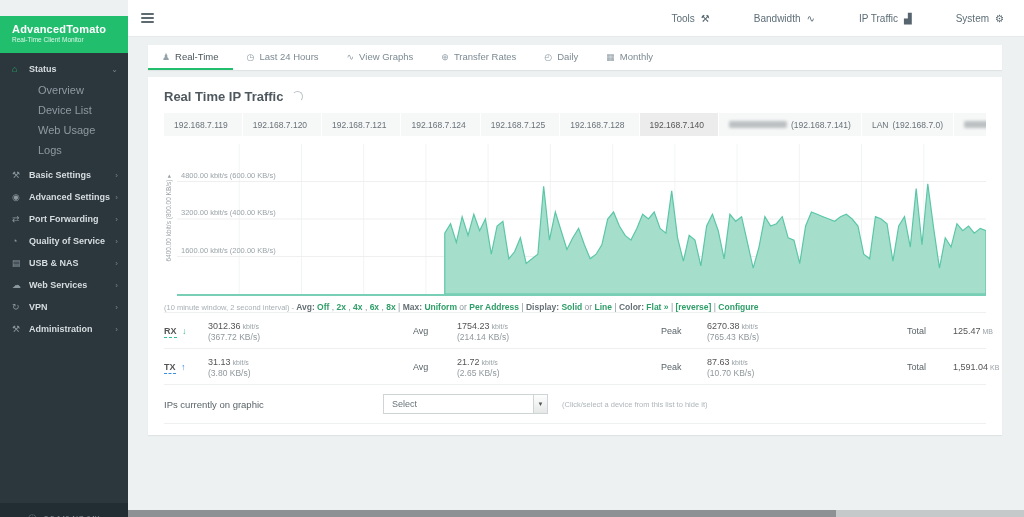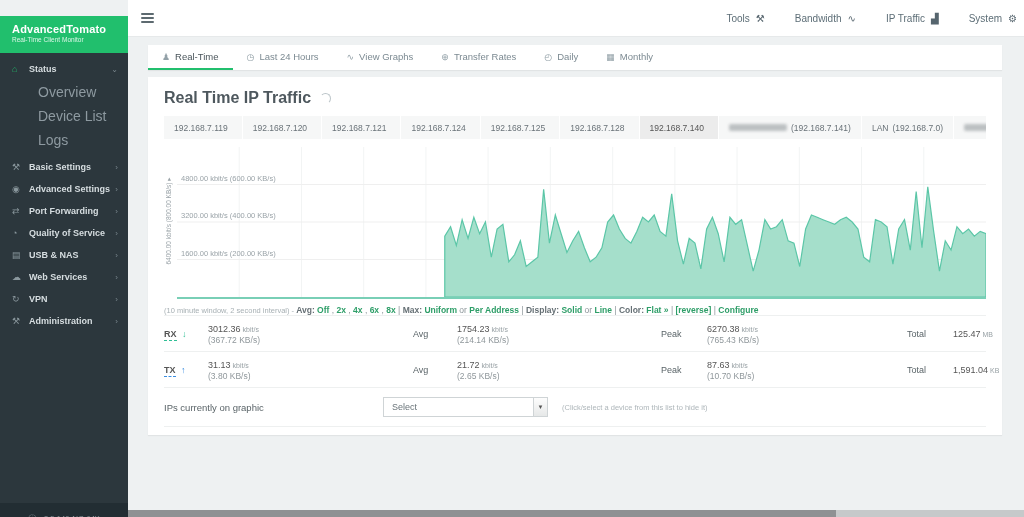--- a/index.html
+++ b/index.html
@@ -11,47 +11,47 @@
   .logo{height:37px;background:#21bf6d;color:#fff;padding:7px 0 0 12px;box-sizing:border-box}
   .logo-title{font-size:11px;font-weight:bold;letter-spacing:.2px}
   .logo-sub{font-size:6.5px;color:#d9f6e6;margin-top:1px}
   .nav{padding-top:5px}
   .nav-item{display:flex;align-items:center;padding:6px 10px 6px 12px;cursor:pointer}
   .nav-item .glyph{width:17px;color:#8a979d;font-size:9px;flex:none}
   .nav-item.active .glyph{color:#21bf6d}
   .nav-item .lbl{flex:1;font-size:9px;font-weight:bold;color:#d6dde0}
   .chev{color:#78858c;font-size:8px}
   .sub{padding:0 0 4px 0}
-  .sub-item{padding:4px 10px 4px 38px;font-size:14px;color:#8e9aa1;cursor:pointer}
+  .sub-item{padding:4px 10px 4px 38px;font-size:11px;color:#8e9aa1;cursor:pointer}
   .sidebar-footer{position:absolute;bottom:0;left:0;width:128px;height:30px;background:#222d33;
                   color:#8b969b;font-size:7.5px;display:flex;align-items:center;justify-content:center;gap:4px}
   .info-glyph{font-size:8px;color:#7d888e}
 
   
   .topbar{position:absolute;left:128px;top:0;width:896px;height:37px;background:#fff;
           border-bottom:1px solid #e6e9ea;display:flex;align-items:center;box-sizing:border-box;z-index:2}
   .hamburger{margin-left:13px;width:13px;display:flex;flex-direction:column;gap:2px;cursor:pointer}
   .hamburger span{display:block;height:2px;background:#5d6a70;border-radius:1px}
-  .topbar-menu{margin-left:auto;display:flex;align-items:center;gap:30px;padding-right:7px}
+  .topbar-menu{margin-left:auto;display:flex;align-items:center;gap:44px;padding-right:20px}
   .menu-item{display:flex;align-items:center;gap:6px;font-size:10px;color:#5d6e77;cursor:pointer}
   .menu-item .glyph{font-size:10px;color:#56656e}
 
   
   .main{position:absolute;left:128px;top:37px;width:896px;height:473px}
   .tabstrip{margin:8px 22px 0 20px;background:#fff;display:flex;height:25px;align-items:stretch;
             box-shadow:0 1px 1px rgba(0,0,0,.05)}
   .tab{display:flex;align-items:center;gap:5px;padding:0 14px;font-size:9.5px;color:#7c8a92;
        border-bottom:2px solid transparent;cursor:pointer;box-sizing:border-box}
   .tab.active{color:#4a555b;border-bottom-color:#21bf6d}
   .tab .glyph{font-size:9px;color:#93a1a8}
 
   .card{margin:7px 22px 0 20px;background:#fff;padding:12px 16px 10px;box-sizing:border-box;
         height:358px;box-shadow:0 1px 1px rgba(0,0,0,.05);overflow:hidden}
   .panel-title-row{display:flex;align-items:center;gap:9px}
-  .panel-title{font-size:16px;color:#4e585e;font-weight:bold}
+  .panel-title{font-size:13px;color:#4e585e;font-weight:bold}
   .spinner{width:9px;height:9px;border:1.5px solid transparent;border-top-color:#bcc5c9;
            border-right-color:#bcc5c9;border-radius:50%}
 
   
   .ip-tabs{display:flex;margin-top:9px;gap:1px;height:23px;overflow:hidden}
   .ip-tab{background:#f6f7f7;display:flex;align-items:center;justify-content:center;gap:4px;
           padding:0 10px;font-size:8.5px;color:#697278;white-space:nowrap;cursor:pointer;flex:none}
   .ip-tab.active{background:#ececec;color:#555}
   .ip-tab .blob{display:none}
   .ip-tab.redacted .blob{display:block;width:58px;height:7px;background:#bcc0c2;border-radius:2px;filter:blur(1.5px)}
@@ -114,20 +114,21 @@
   <div class="nav">
     <div class="nav-item active">
       <span class="glyph">⌂</span>
       <span class="lbl">Status</span>
       <span class="chev">⌄</span>
     </div>
     <div class="sub">
 
     <div class="sub-item">Overview</div>
         <div class="sub-item">Device List</div>
+        <div class="sub-item">Web Usage</div>
         <div class="sub-item">Logs</div>
       </div>
     <div>
 
         <div class="nav-item">
           <span class="glyph">⚒</span>
           <span class="lbl">Basic Settings</span>
           <span class="chev">›</span>
         </div>
 

